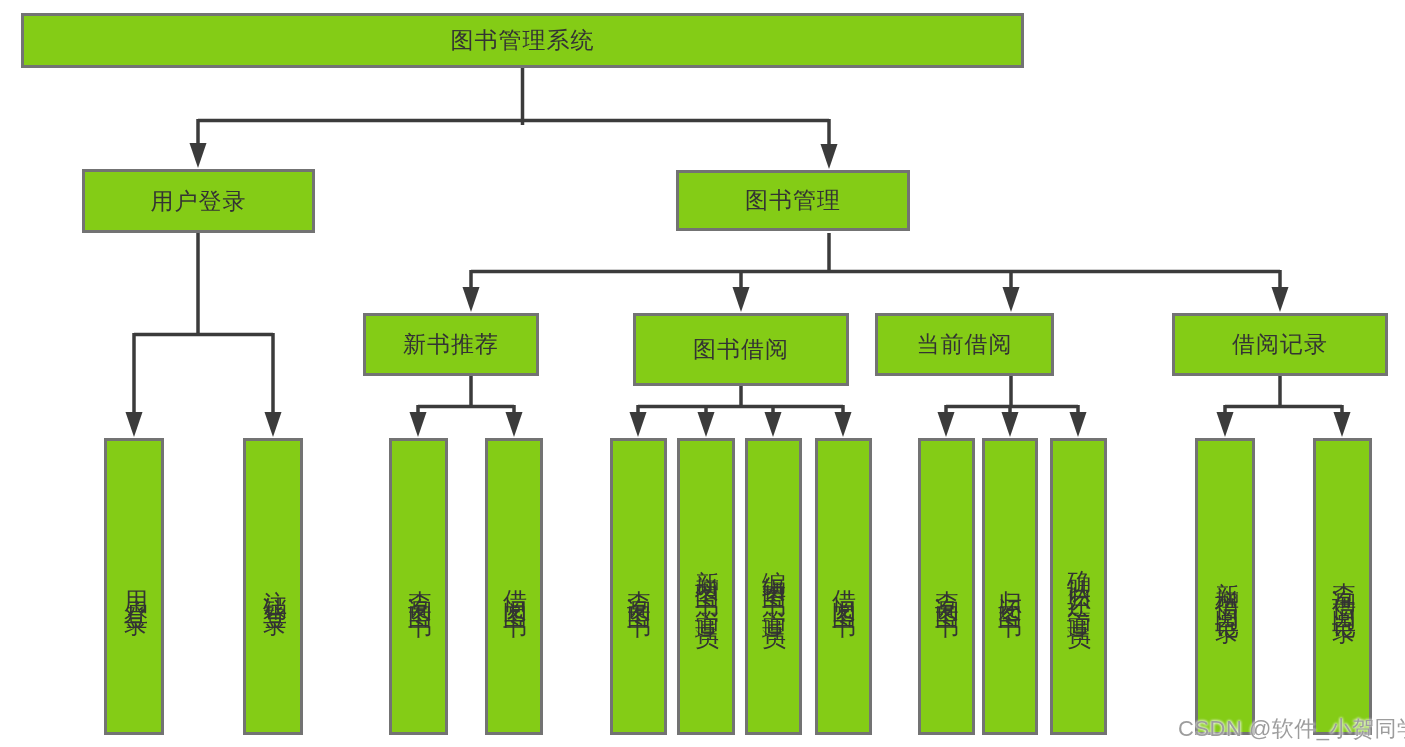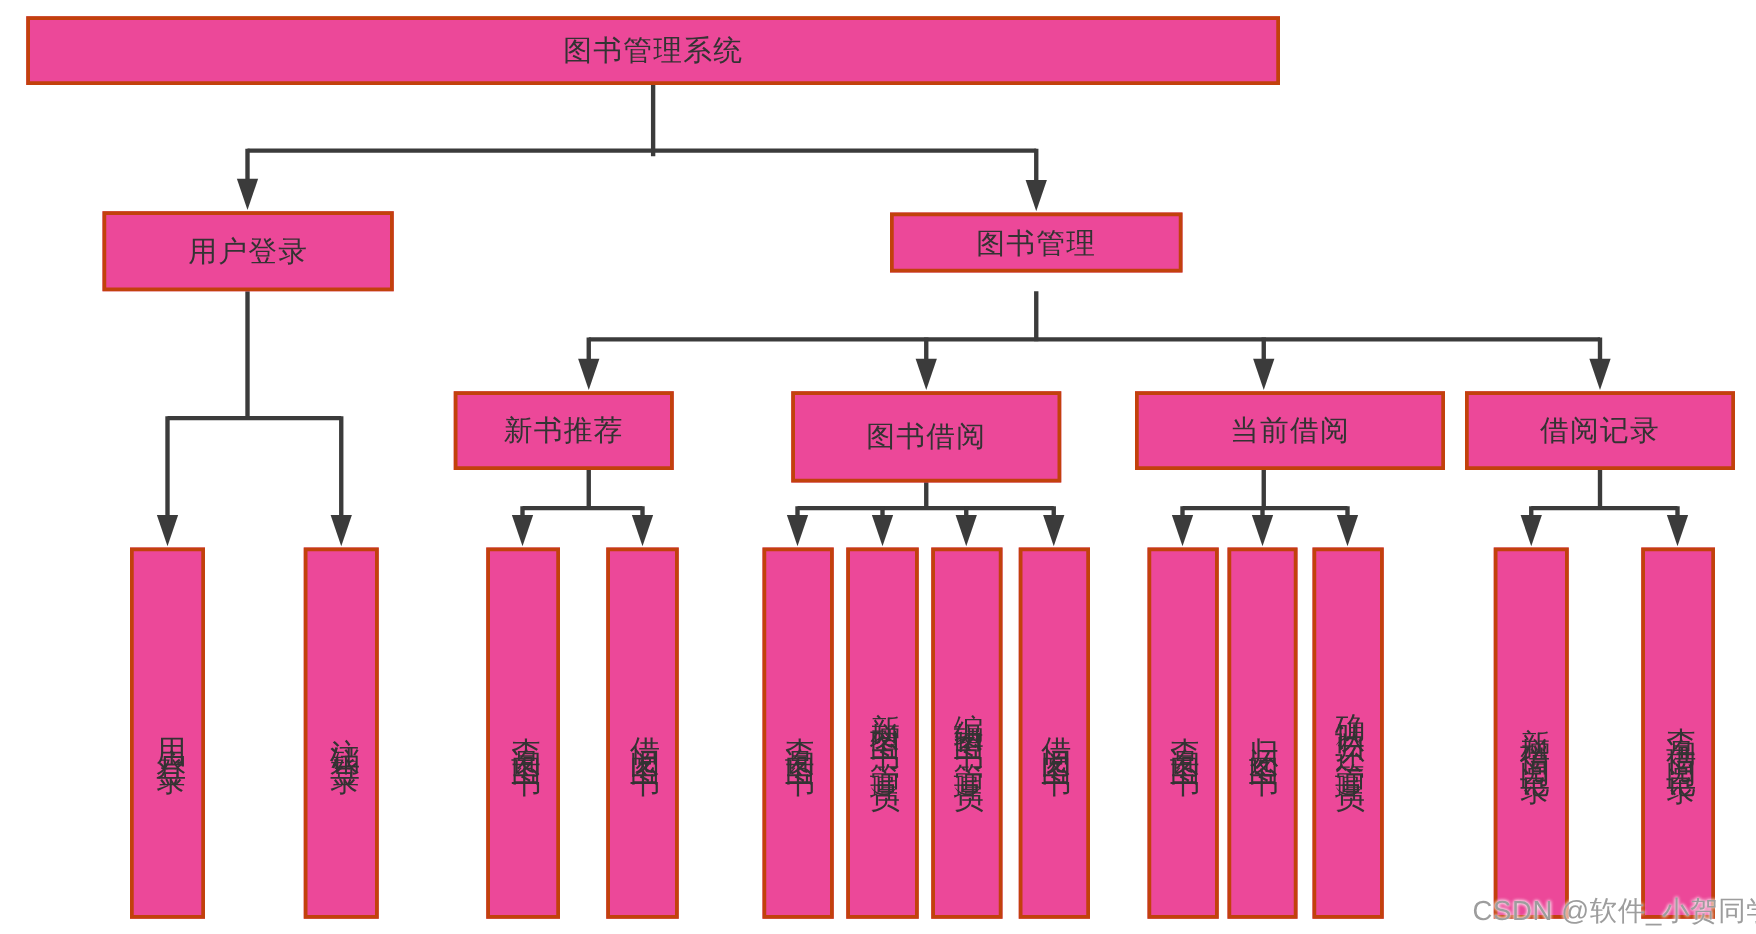--- a/index.html
+++ b/index.html
@@ -4,21 +4,21 @@
 <style>
   html,body{margin:0;padding:0;}
   body{
     width:1405px;height:747px;position:relative;overflow:hidden;
     background:#ffffff;
     font-family:"Liberation Sans","DejaVu Sans",sans-serif;
   }
   svg.connectors{position:absolute;left:0;top:0;z-index:1;}
   .box{
     position:absolute;box-sizing:border-box;
-    border:3px solid #c2410c;background:#ec4899;color:#333333;z-index:2;
+    border:3px solid #737373;background:#84cc16;color:#333333;z-index:2;
   }
   .hbox{
     display:flex;align-items:center;justify-content:center;
     font-size:23px;letter-spacing:1px;white-space:nowrap;
   }
   .vbox{
     writing-mode:vertical-rl;text-orientation:mixed;
     text-align:center;font-size:24px;letter-spacing:8px;line-height:50px;
   }
   .watermark{
@@ -92,25 +92,25 @@
     <polygon points="1001.5,412 1018.5,412 1010,437"></polygon>
     <polygon points="1069.5,412 1086.5,412 1078,437"></polygon>
     <polygon points="1216.5,412 1233.5,412 1225,437"></polygon>
     <polygon points="1333.5,412 1350.5,412 1342,437"></polygon>
   </g>
 </svg>
 
 <div class="box hbox" style="left:21px;top:13px;width:1003px;height:55px">图书管理系统</div>
 
 <div class="box hbox" style="left:82px;top:169px;width:233px;height:64px">用户登录</div>
-<div class="box hbox" style="left:712px;top:170px;width:234px;height:48px">图书管理</div>
+<div class="box hbox" style="left:676px;top:170px;width:234px;height:61px">图书管理</div>
 
 <div class="box hbox" style="left:363px;top:313px;width:176px;height:63px">新书推荐</div>
 <div class="box hbox" style="left:633px;top:313px;width:216px;height:73px">图书借阅</div>
-<div class="box hbox" style="left:908px;top:313px;width:248px;height:63px">当前借阅</div>
+<div class="box hbox" style="left:875px;top:313px;width:179px;height:63px">当前借阅</div>
 <div class="box hbox" style="left:1172px;top:313px;width:216px;height:63px">借阅记录</div>
 
 <div class="box vbox" style="left:104px;top:438px;width:60px;height:297px">用户登录</div>
 <div class="box vbox" style="left:243px;top:438px;width:60px;height:297px">注销登录</div>
 
 <div class="box vbox" style="left:389px;top:438px;width:59px;height:297px">查询图书</div>
 <div class="box vbox" style="left:485px;top:438px;width:58px;height:297px">借阅图书</div>
 
 <div class="box vbox" style="left:610px;top:438px;width:57px;height:297px">查询图书</div>
 <div class="box vbox" style="left:677px;top:438px;width:58px;height:297px">新增图书（管理员）</div>

